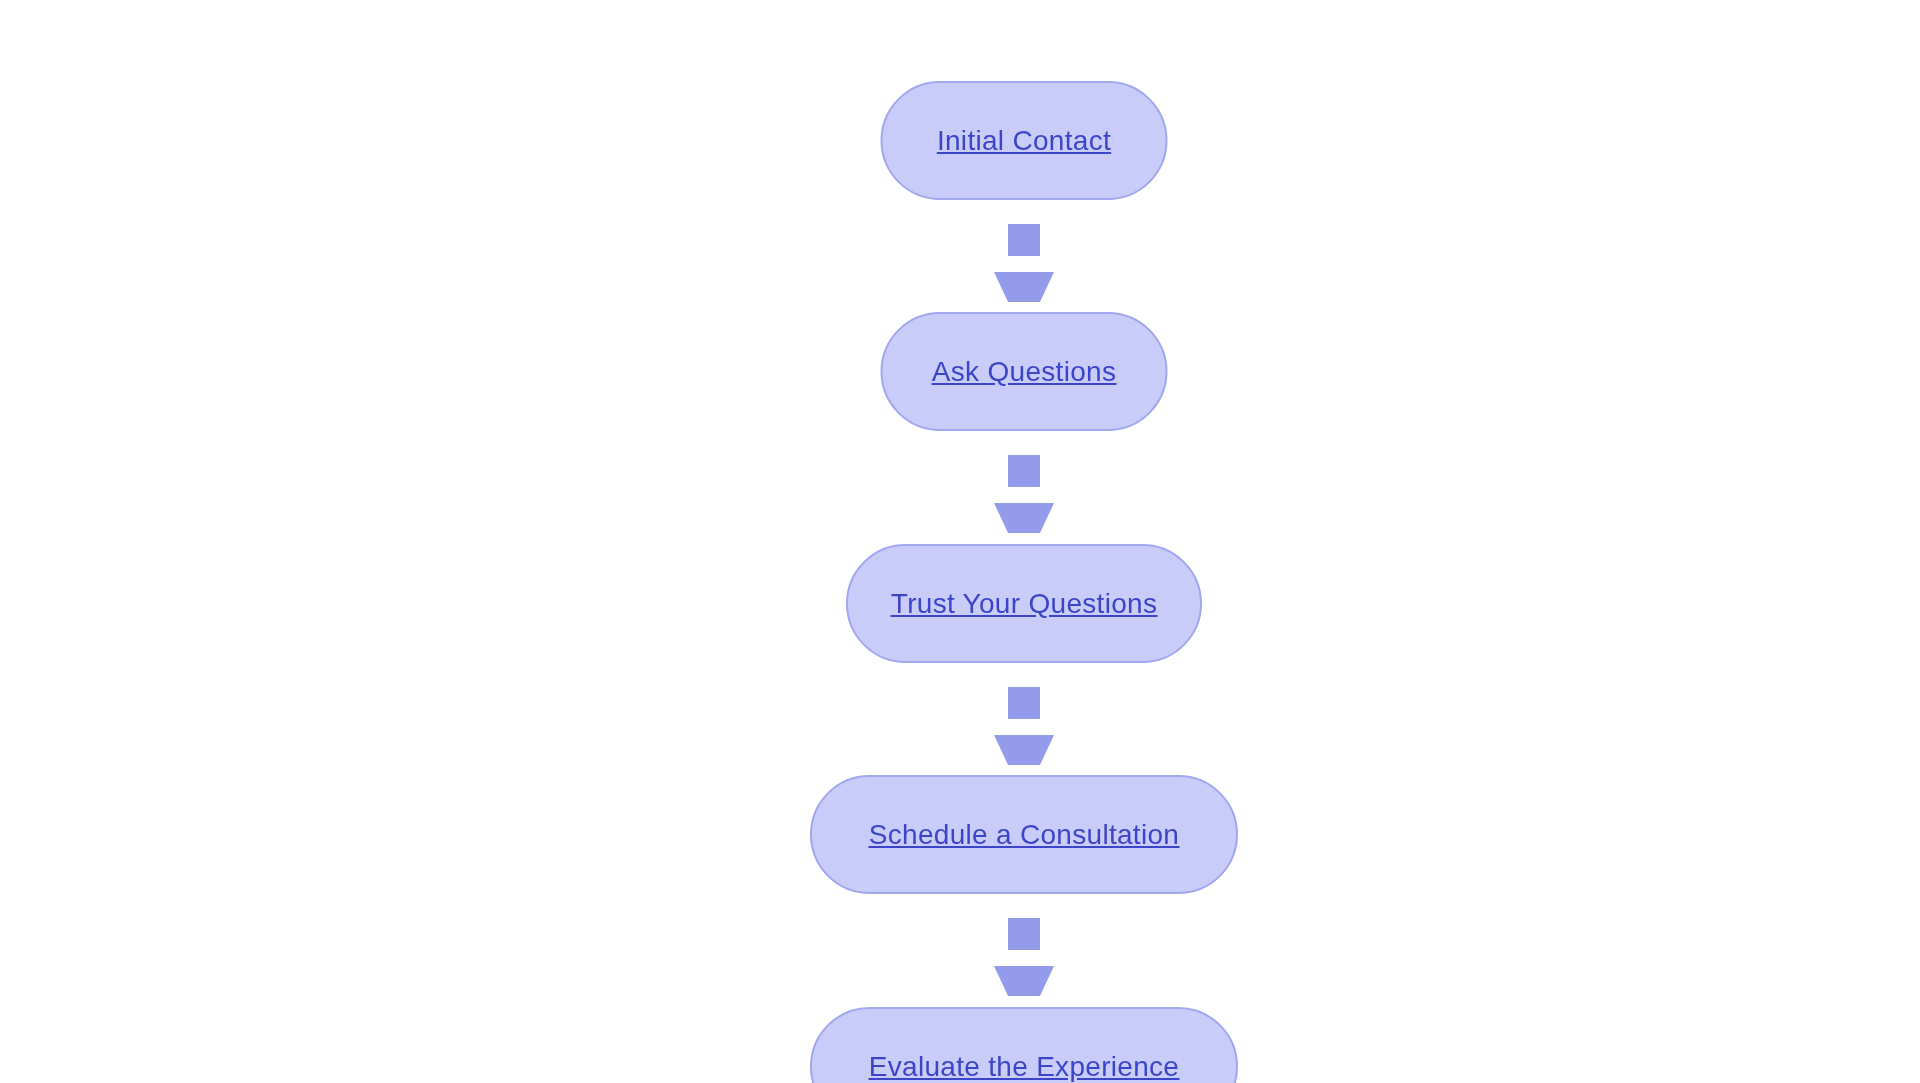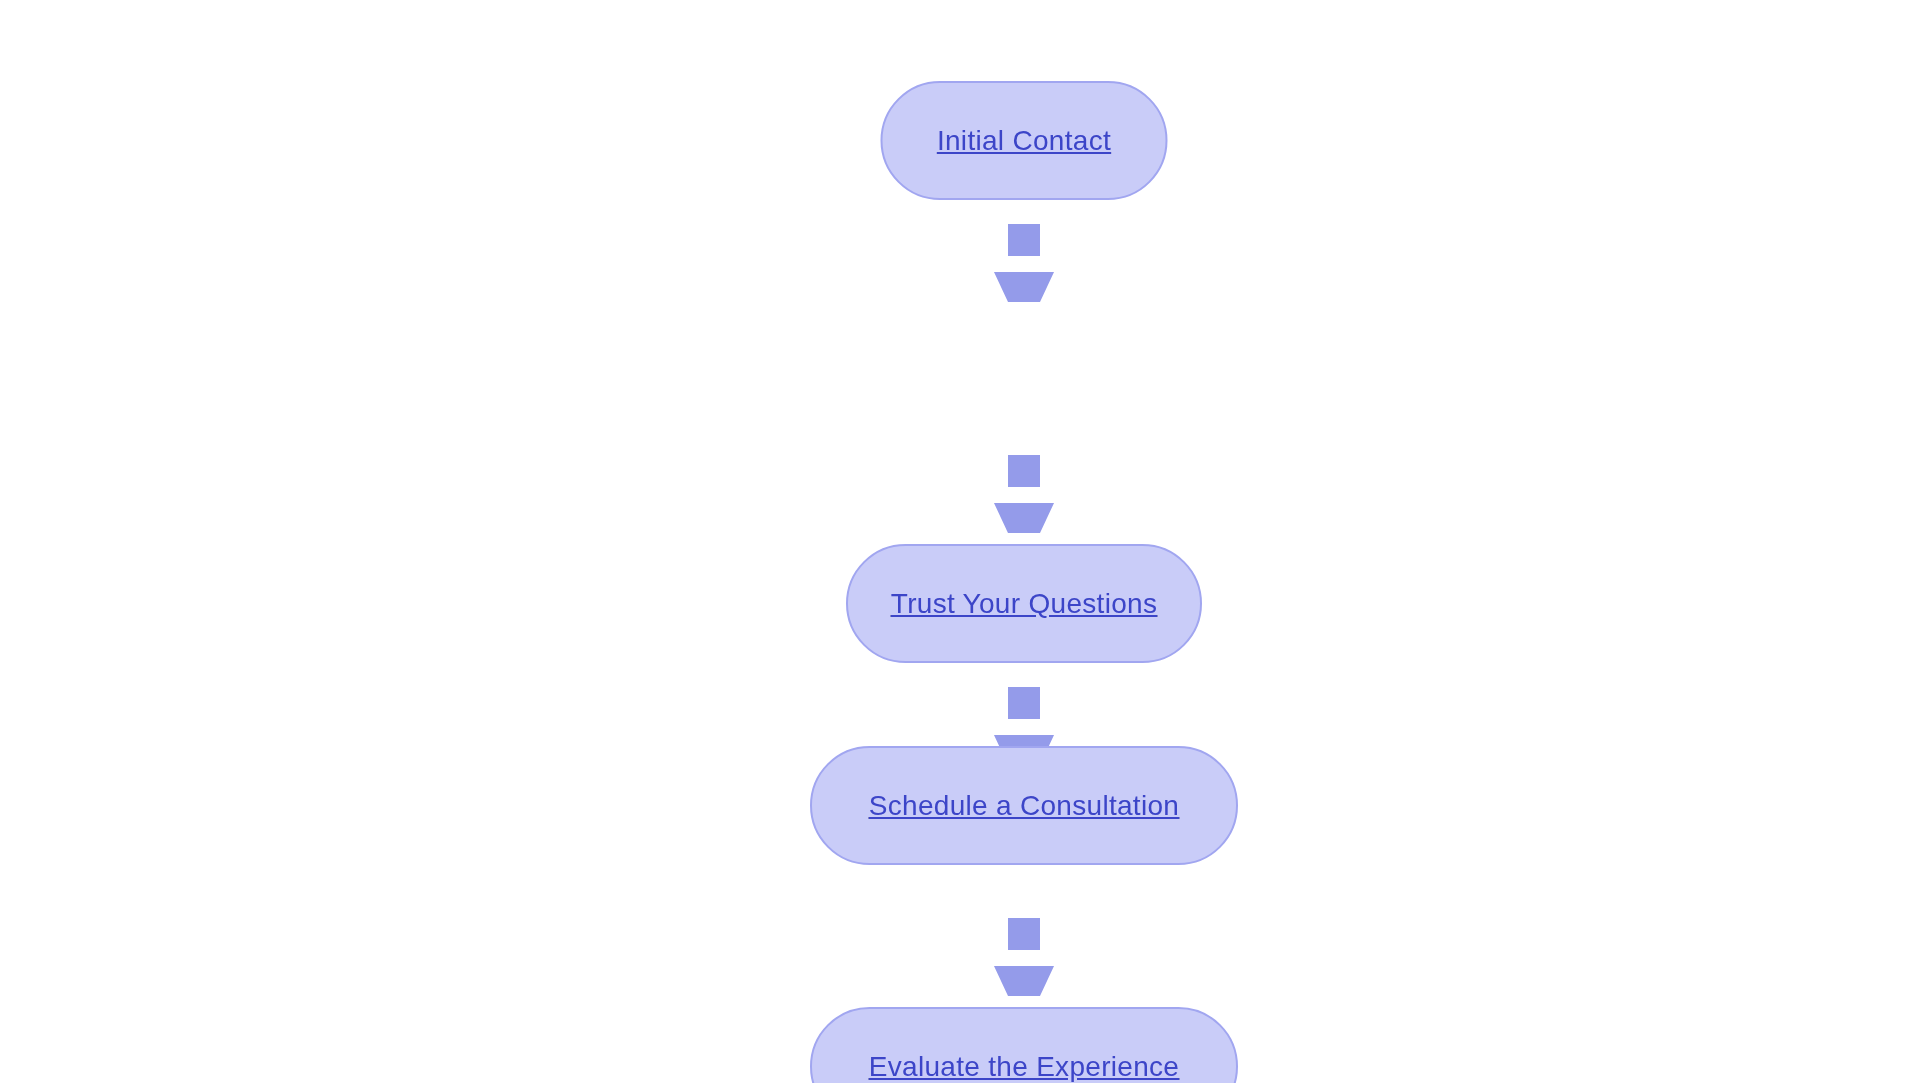--- a/index.html
+++ b/index.html
@@ -37,21 +37,21 @@
   }
   .node-label {
     color: var(--node-text);
     font-size: 28px;
     letter-spacing: 0.3px;
     white-space: nowrap;
   }
   .n1 { top: 17px;  width: 287px; }
   .n2 { top: 248px; width: 287px; }
   .n3 { top: 480px; width: 356px; }
-  .n4 { top: 682px; width: 428px; }
+  .n4 { top: 711px; width: 428px; }
   .n5 { top: 943px; width: 428px; }
   .edge {
     position: absolute;
     left: 50%;
     transform: translateX(-50%);
     width: 28px;
     display: flex;
     flex-direction: column;
     align-items: center;
   }
@@ -79,20 +79,23 @@
 
   <div class="node n1">
     <span class="node-label">Initial Contact</span>
   </div>
 
   <div class="edge e1">
     <div class="edge-shaft"></div>
     <div class="edge-head"></div>
   </div>
 
+  <div class="node n2">
+    <span class="node-label">Ask Questions</span>
+  </div>
 
   <div class="edge e2">
     <div class="edge-shaft"></div>
     <div class="edge-head"></div>
   </div>
 
   <div class="node n3">
     <span class="node-label">Trust Your Questions</span>
   </div>
 

